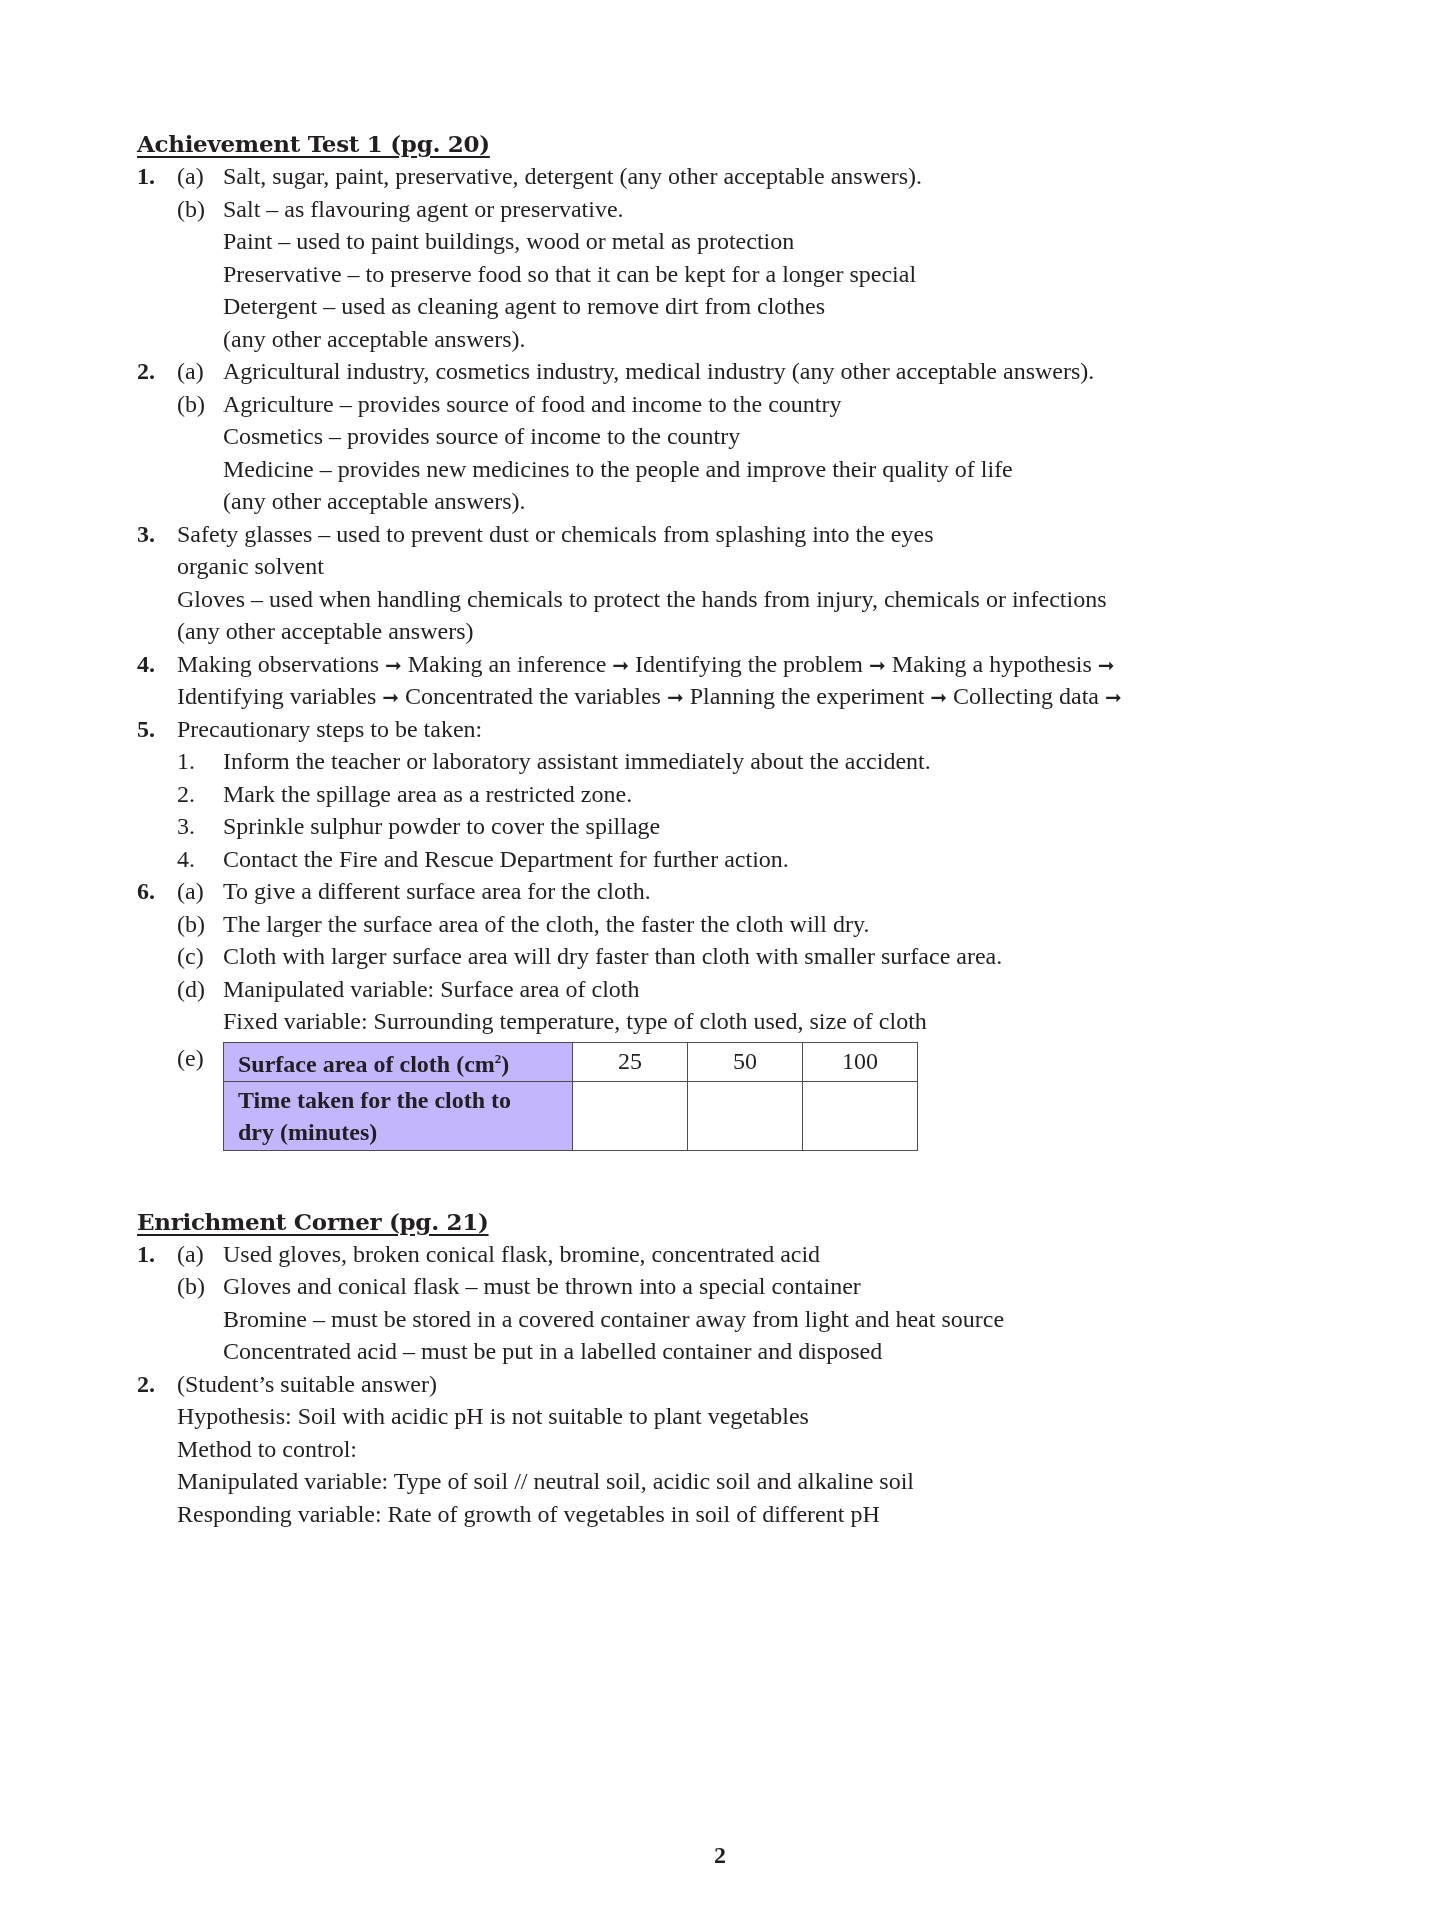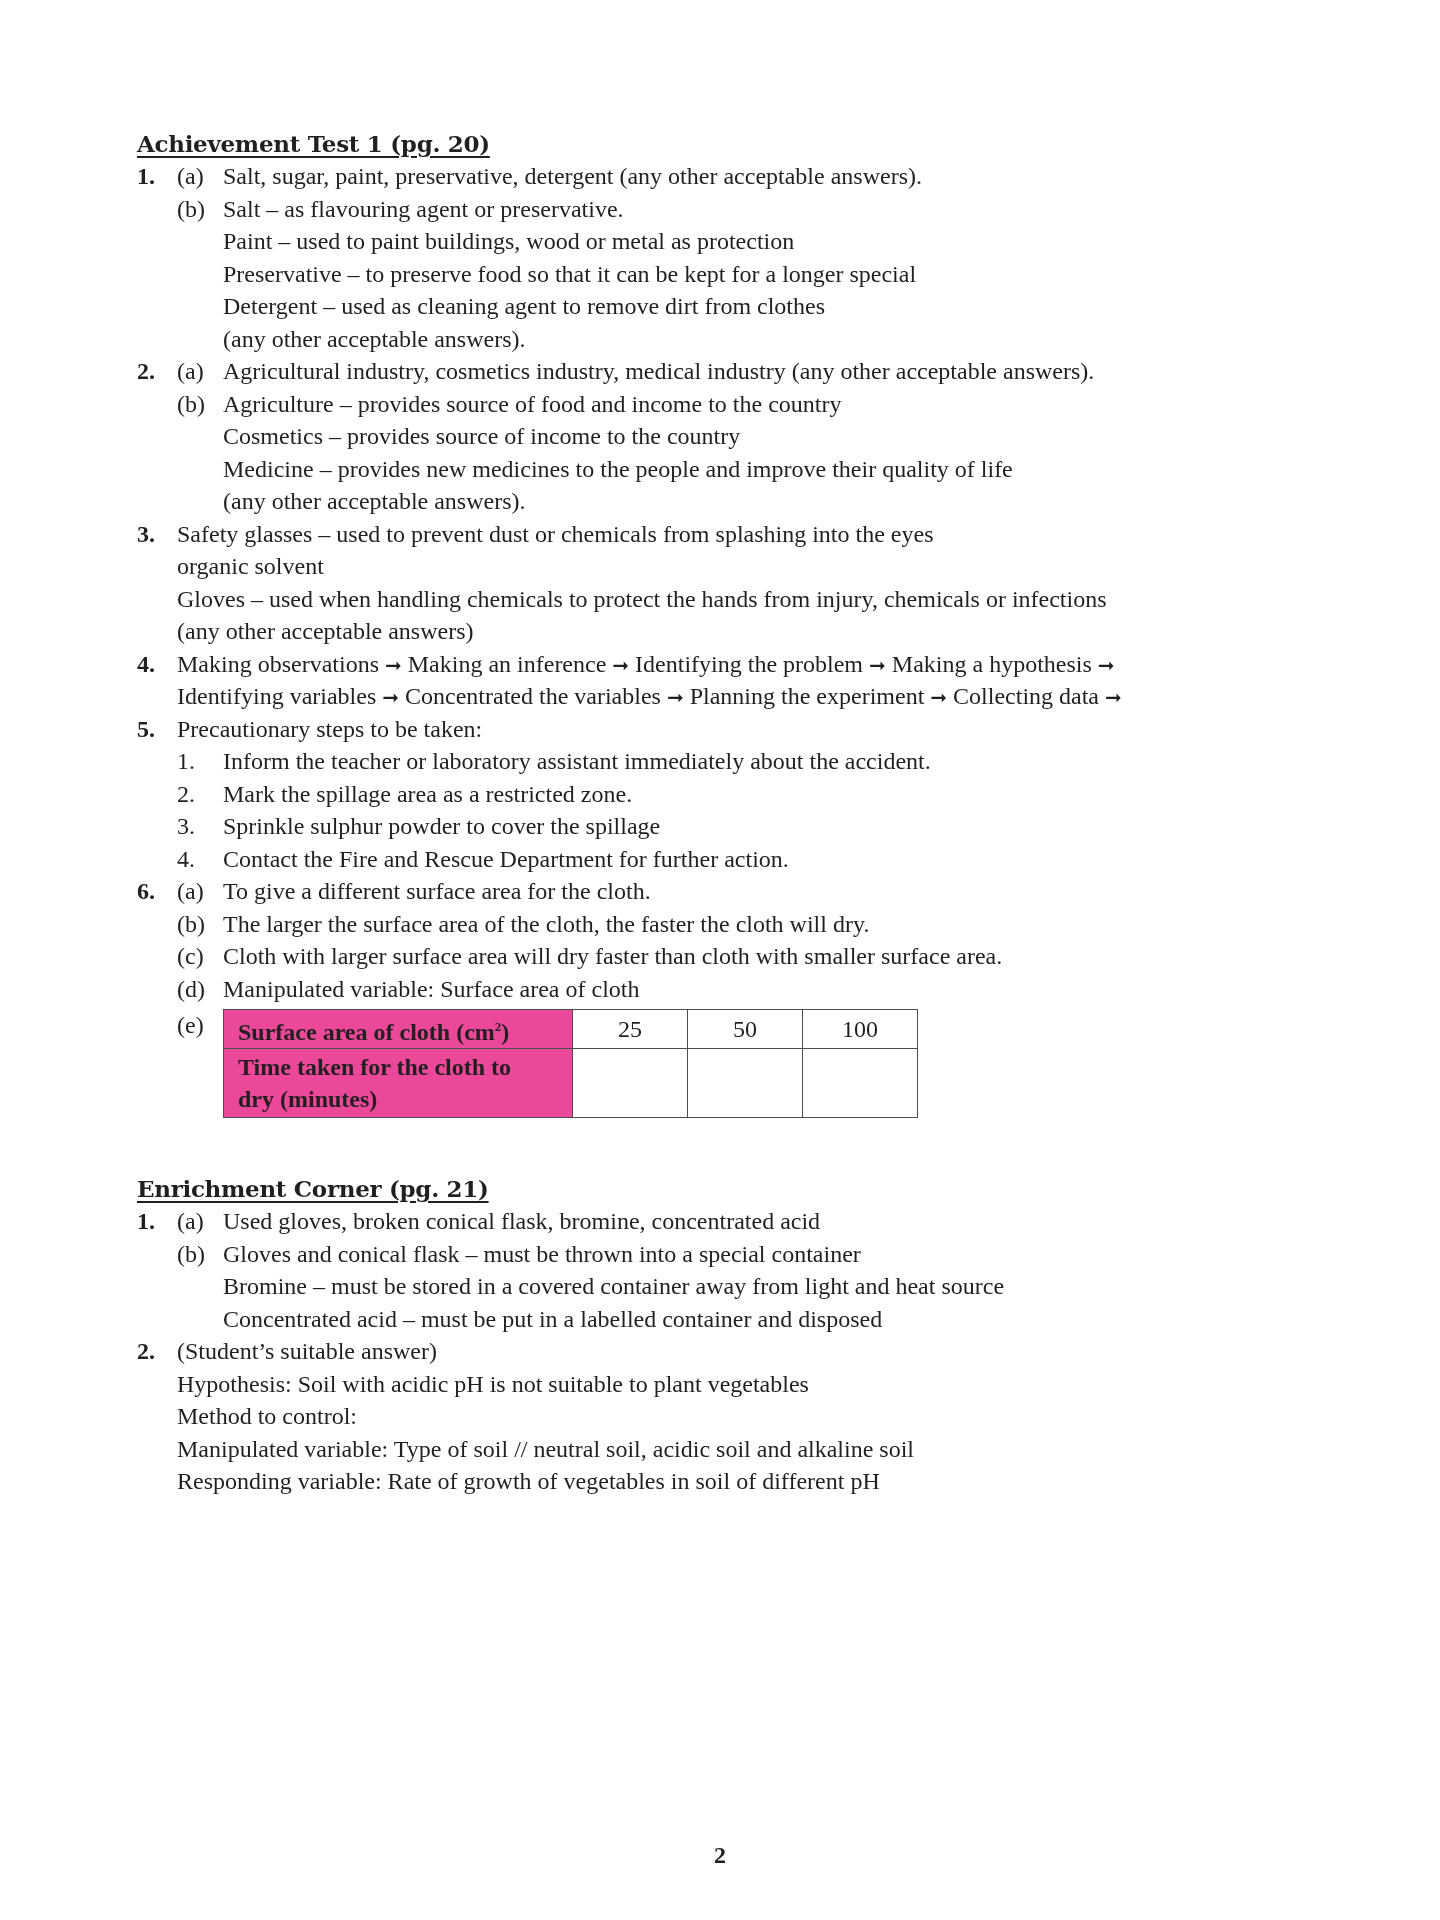--- a/index.html
+++ b/index.html
@@ -21,21 +21,21 @@
   .sub  { position: absolute; left: 40px; }
   .txt1 { position: absolute; left: 40px; }
   .txt2 { position: absolute; left: 86px; }
   .table-wrap { position: relative; height: 120px; margin-top: 4px; }
   .table-wrap .sub { top: 0; line-height: 32px; }
   table.data {
     position: absolute; left: 86px; top: 0;
     border-collapse: collapse; font-size: 24px;
   }
   table.data td { border: 1.5px solid #4d4d4d; padding: 0 14px; }
-  table.data td.hdr { background: #ec4899; font-weight: bold; width: 320px; line-height: 32px; }
+  table.data td.hdr { background: #c4b5fd; font-weight: bold; width: 320px; line-height: 32px; }
   table.data td.val { width: 86px; text-align: center; }
   .row1 td { height: 38px; }
   .row2 td { height: 68px; }
   .spacer { height: 44px; }
   .page-number {
     position: absolute; left: 0; width: 1440px; top: 1842px;
     text-align: center; font-weight: bold; font-size: 24px;
   }
   .arrow { font-family: "DejaVu Sans", sans-serif; font-size: 20px; }
 </style>
@@ -158,20 +158,23 @@
     <span class="txt2">The larger the surface area of the cloth, the faster the cloth will dry.</span>
   </div>
   <div class="line">
     <span class="sub">(c)</span>
     <span class="txt2">Cloth with larger surface area will dry faster than cloth with smaller surface area.</span>
   </div>
   <div class="line">
     <span class="sub">(d)</span>
     <span class="txt2">Manipulated variable: Surface area of cloth</span>
   </div>
+  <div class="line">
+      <span class="txt2">Fixed variable: Surrounding temperature, type of cloth used, size of cloth</span>
+    </div>
 
   <div class="table-wrap">
     <span class="sub">(e)</span>
     <table class="data">
       <tbody>
           <tr class="row1">
         <td class="hdr"><span>Surface area of cloth (cm</span><sup style="font-size:13px">2</sup><span>)</span></td>
         <td class="val">25</td>
         <td class="val">50</td>
         <td class="val">100</td>

